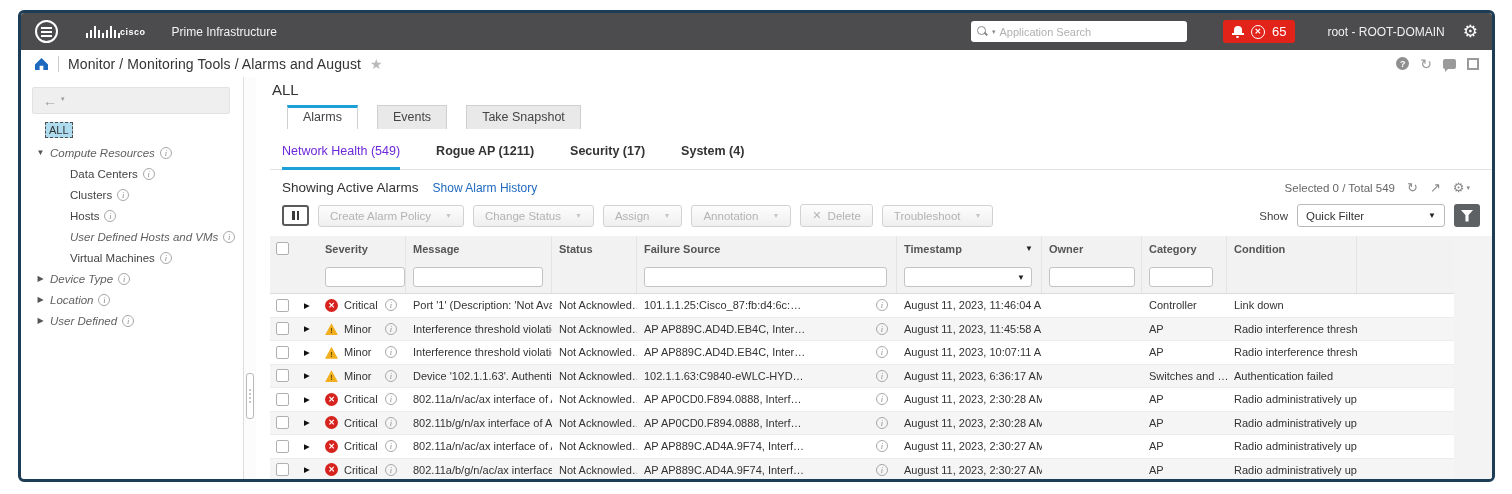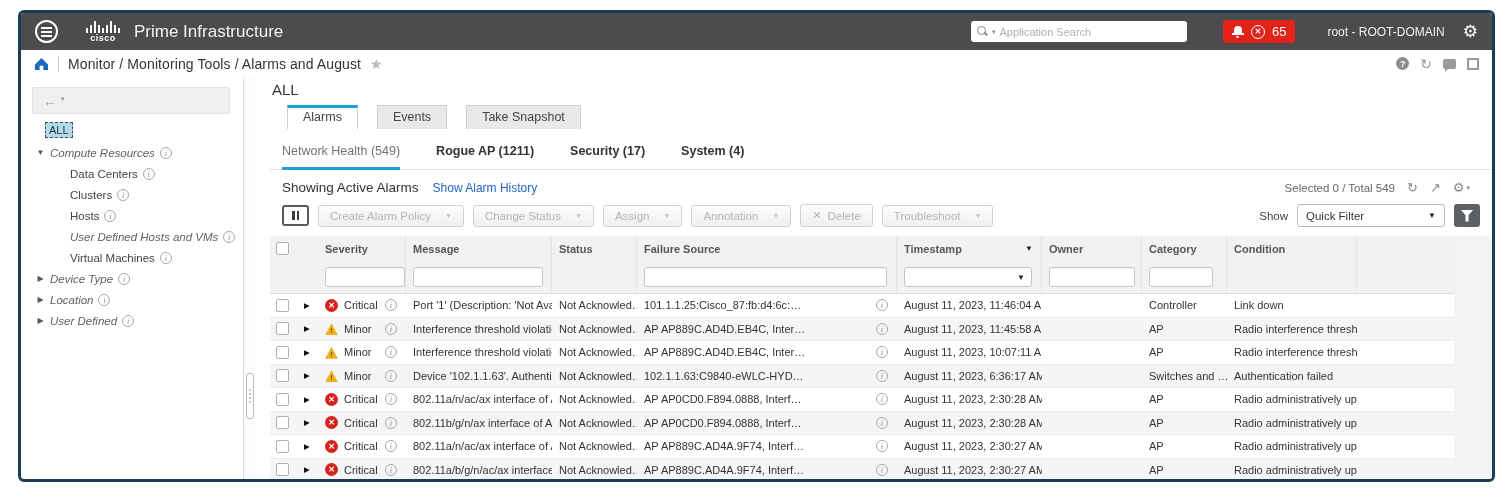--- a/index.html
+++ b/index.html
@@ -5,25 +5,25 @@
   * { box-sizing: border-box; margin: 0; padding: 0; }
   html,body { width:1512px; height:494px; background:#fff; font-family:"Liberation Sans", sans-serif; overflow:hidden; }
 
   .frame { position:absolute; left:18px; top:10px; width:1477px; height:472px;
            border:3px solid #1d3d56; border-radius:6px; background:#fff; overflow:hidden; }
 
   
   .topbar { height:37px; background:#4c4c4e; display:flex; align-items:center; padding:0 14px; gap:10px; }
   .menu-btn { width:23px; height:23px; border:2px solid #fff; border-radius:50%; display:flex; flex-direction:column; justify-content:center; align-items:center; gap:2px; cursor:pointer; flex:0 0 auto; }
   .menu-btn i { display:block; width:11px; height:2px; background:#fff; }
-  .cisco-logo { margin-left:18px; display:flex; flex-direction:column; align-items:center; line-height:1; }
+  .cisco-logo { margin-left:18px; display:flex; flex-direction:row; align-items:center; line-height:1; }
   .cisco-bars { display:flex; align-items:flex-end; gap:2px; height:12px; }
   .cisco-bars i { display:block; width:2px; background:#fff; }
   .cisco-word { color:#fff; font-size:9px; font-weight:bold; letter-spacing:.5px; margin-top:1px; }
-  .product { color:#f2f2f2; font-size:17px; margin-left:4px; }
+  .product { color:#f2f2f2; font-size:12px; margin-left:16px; }
   .tb-spacer { flex:1; }
   .app-search { width:216px; height:21px; background:#fff; border-radius:3px; display:flex; align-items:center; padding:0 6px; gap:4px; }
   .mag { width:11px; height:11px; position:relative; flex:0 0 auto; }
   .mag::before { content:""; position:absolute; left:0; top:0; width:7px; height:7px; border:1.5px solid #8a8a8a; border-radius:50%; }
   .mag::after { content:""; position:absolute; left:7px; top:7px; width:4px; height:1.5px; background:#8a8a8a; transform:rotate(45deg); }
   .tiny-caret { font-size:7px; color:#8a8a8a; }
   .app-search input { border:none; outline:none; flex:1; font-size:11px; color:#444; font-family:"Liberation Sans",sans-serif; min-width:0; }
   .app-search input::placeholder { color:#b0b0b0; }
   .alarm-badge { background:#e2231a; border-radius:3px; height:23px; display:flex; align-items:center; padding:0 9px; gap:7px; margin-left:26px; cursor:pointer; }
   .bell { width:12px; height:13px; position:relative; }
@@ -70,21 +70,21 @@
   .resize-handle i { width:2px; height:2px; background:#b0b0b0; border-radius:50%; display:block; }
 
   
   .main { flex:1; padding:2px 0 0 14px; position:relative; overflow:hidden; }
   .page-title { font-size:15px; color:#333; margin:2px 0 7px 2px; }
   .tabs { display:flex; gap:2px; }
   .tab { padding:4px 15px 5px; font-size:12.5px; color:#444; background:#e9e9e9; border:1px solid #cfcfcf; border-bottom:none; cursor:pointer;margin-left:17px; }
   .tab.active { background:#fff; border-top:3px solid #1ba0d7; padding-top:2px; }
   .cat-tabs { display:flex; gap:36px; margin-top:15px; padding-left:12px; border-bottom:1px solid #e3e3e3; }
   .cat-tab { font-size:12.5px; font-weight:bold; color:#333; padding-bottom:9px; cursor:pointer; }
-  .cat-tab.active { font-weight:normal; color:#737373; border-bottom:3px solid #1ba0d7; margin-bottom:-1px; }
+  .cat-tab.active { font-weight:normal; color:#6d28d9; border-bottom:3px solid #1ba0d7; margin-bottom:-1px; }
   .actions-row { display:flex; align-items:center; margin-top:10px; padding:0 22px 0 12px;text-align:right; }
   .showing-label { font-size:13.5px; color:#333; }
   .history-link { font-size:12px; color:#1f69c0; margin-left:14px; cursor:pointer; }
   .sel-summary { margin-left:auto; font-size:11.5px; color:#666; }
   .mini-ic { color:#8a8a8a; font-size:13px; margin-left:12px; cursor:pointer; line-height:1; }
   .gear-mini { display:inline-flex; align-items:center; gap:2px; }
   .gear-mini .c { font-size:7px; color:#8a8a8a; }
 
   .toolbar { display:flex; align-items:center; margin-top:9px; padding:0 12px; gap:9px; }
   .pause-btn { width:27px; height:21px; border:2px solid #5a5a5a; border-radius:3px; background:#fff; display:flex; align-items:center; justify-content:center; gap:2px; cursor:pointer; }

